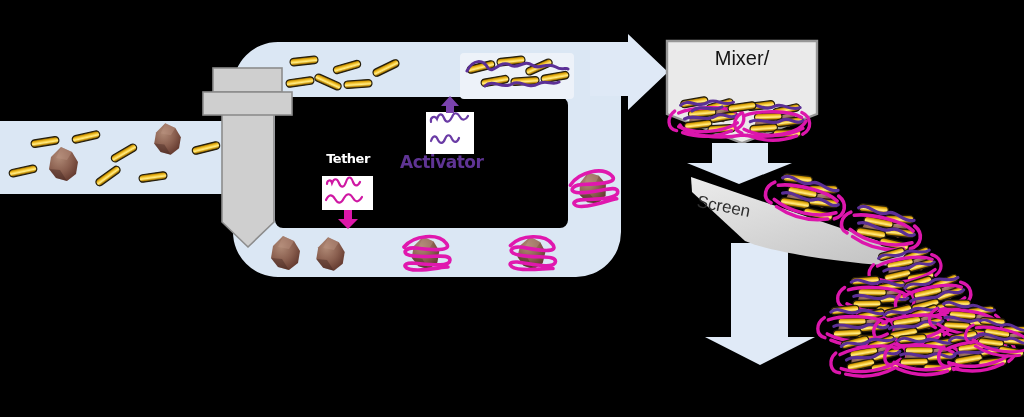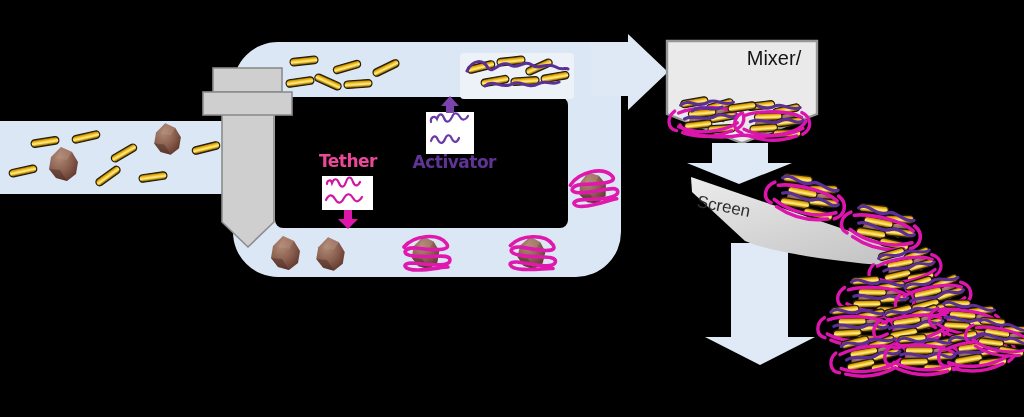--- a/index.html
+++ b/index.html
@@ -1,22 +1,22 @@
 <!DOCTYPE html>
 <html><head>
 <meta charset="utf-8">
 <style>
   html,body{margin:0;padding:0;background:#000;}
   .canvas{position:relative;width:1024px;height:417px;background:#000;overflow:hidden;}
   .canvas svg.scene{position:absolute;left:0;top:0;}
   .lbl{position:absolute;font-family:"DejaVu Sans",sans-serif;}
-  .lbl.tether{left:314px;top:151px;width:68px;text-align:center;color:#ec4899;font-weight:bold;font-size:17px;letter-spacing:-0.5px;}
-  .lbl.activator{left:400px;top:152px;width:96px;text-align:right;color:#5f3494;font-weight:bold;font-size:17px;letter-spacing:-0.5px;}
+  .lbl.tether{left:314px;top:151px;width:68px;text-align:center;color:#ffffff;font-weight:bold;font-size:13px;letter-spacing:-0.5px;}
+  .lbl.activator{left:400px;top:152px;width:96px;text-align:left;color:#5f3494;font-weight:bold;font-size:17px;letter-spacing:-0.5px;}
   .lbl.mixer{left:668px;top:47px;width:148px;text-align:center;color:#141414;font-weight:normal;
-             font-family:"Liberation Sans",sans-serif;font-size:20px;line-height:23px;padding-left:32px;}
+             font-family:"Liberation Sans",sans-serif;font-size:20px;line-height:23px;}
   .lbl.screen{left:699px;top:192px;width:80px;color:#2e2e2e;font-family:"Liberation Sans",sans-serif;
               font-size:17px;transform:rotate(11deg);transform-origin:left top;}
   
   .pw{stroke:#5b2f96;stroke-width:3.1;fill:none;stroke-linecap:round;}
   .aw{stroke:#5b2f96;stroke-width:3;fill:none;stroke-linecap:round;}
   .mw{stroke:#dc16ac;stroke-width:3.4;fill:none;stroke-linecap:round;}
   .mw2{stroke:#e018ae;stroke-width:3.6;fill:none;stroke-linecap:round;stroke-linejoin:round;}
   .tw{stroke:#cf17a3;stroke-width:2.2;fill:none;stroke-linecap:round;}
   .avw{stroke:#6a3ba5;stroke-width:2.2;fill:none;stroke-linecap:round;}
 </style>

